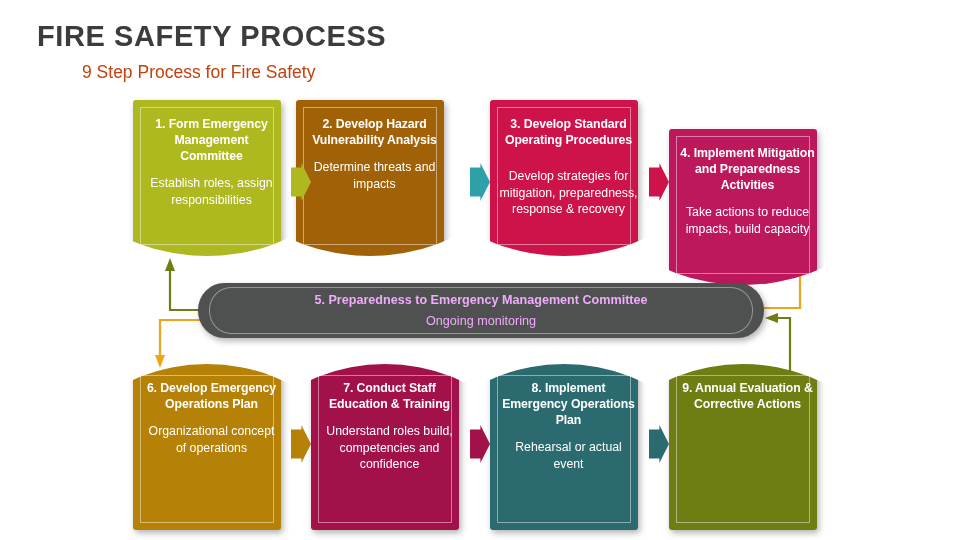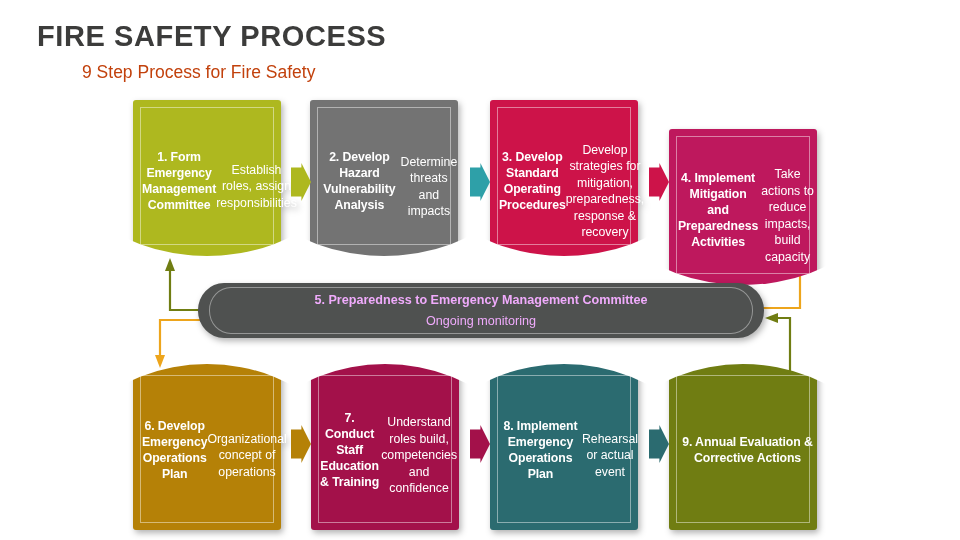--- a/index.html
+++ b/index.html
@@ -29,21 +29,21 @@
   .card {
     position:absolute;
     width:148px;
     color:#ffffff;
     text-align:center;
     filter:drop-shadow(2px 3px 3px rgba(0,0,0,0.30));
   }
   .card .body {
     position:relative;
     width:100%; height:100%;
-    display:flex; align-items:center;
+    display:flex; flex-direction:column; align-items:center;
     padding:16px 0 10px 9px;
   }
   .card.top   { height:156px; border-radius:3px 3px 0 0; }
   .card.bot   { height:166px; border-radius:0 0 3px 3px; }
   
   .card.top   { -webkit-clip-path:ellipse(118% 100% at 50% 0%); clip-path:ellipse(118% 100% at 50% 0%); }
   
   .card.bot   { -webkit-clip-path:ellipse(118% 100% at 50% 100%); clip-path:ellipse(118% 100% at 50% 100%); }
 
   .card .inner-outline {
@@ -135,21 +135,21 @@
   </svg>
 
   <div class="card top" style="left:133px; top:100px; background:#aeb81f;">
     <div class="body">
       <div class="inner-outline"></div>
       <div class="heading">1. Form Emergency Management Committee</div>
       <div class="desc">Establish roles, assign responsibilities</div>
     </div>
   </div>
 
-  <div class="card top" style="left:310px; top:100px; background:#737373;">
+  <div class="card top" style="left:296px; top:100px; background:#a16207;">
     <div class="body">
       <div class="inner-outline"></div>
       <div class="heading">2. Develop Hazard Vulnerability Analysis</div>
       <div class="desc">Determine threats and impacts</div>
     </div>
   </div>
 
   <div class="card top gap3" style="left:490px; top:100px; background:#cd1349;">
     <div class="body">
       <div class="inner-outline"></div>

